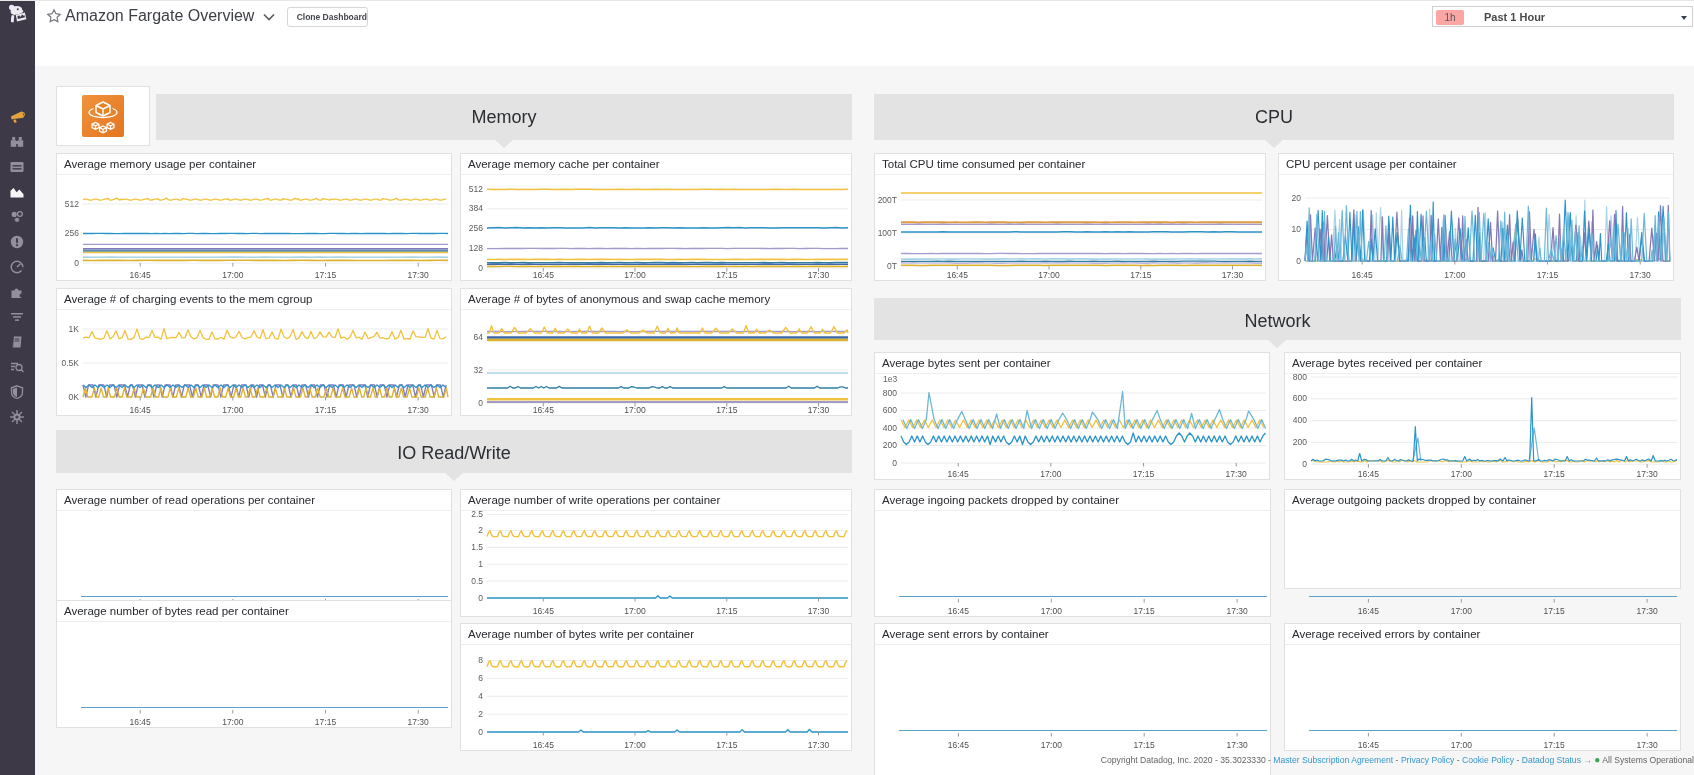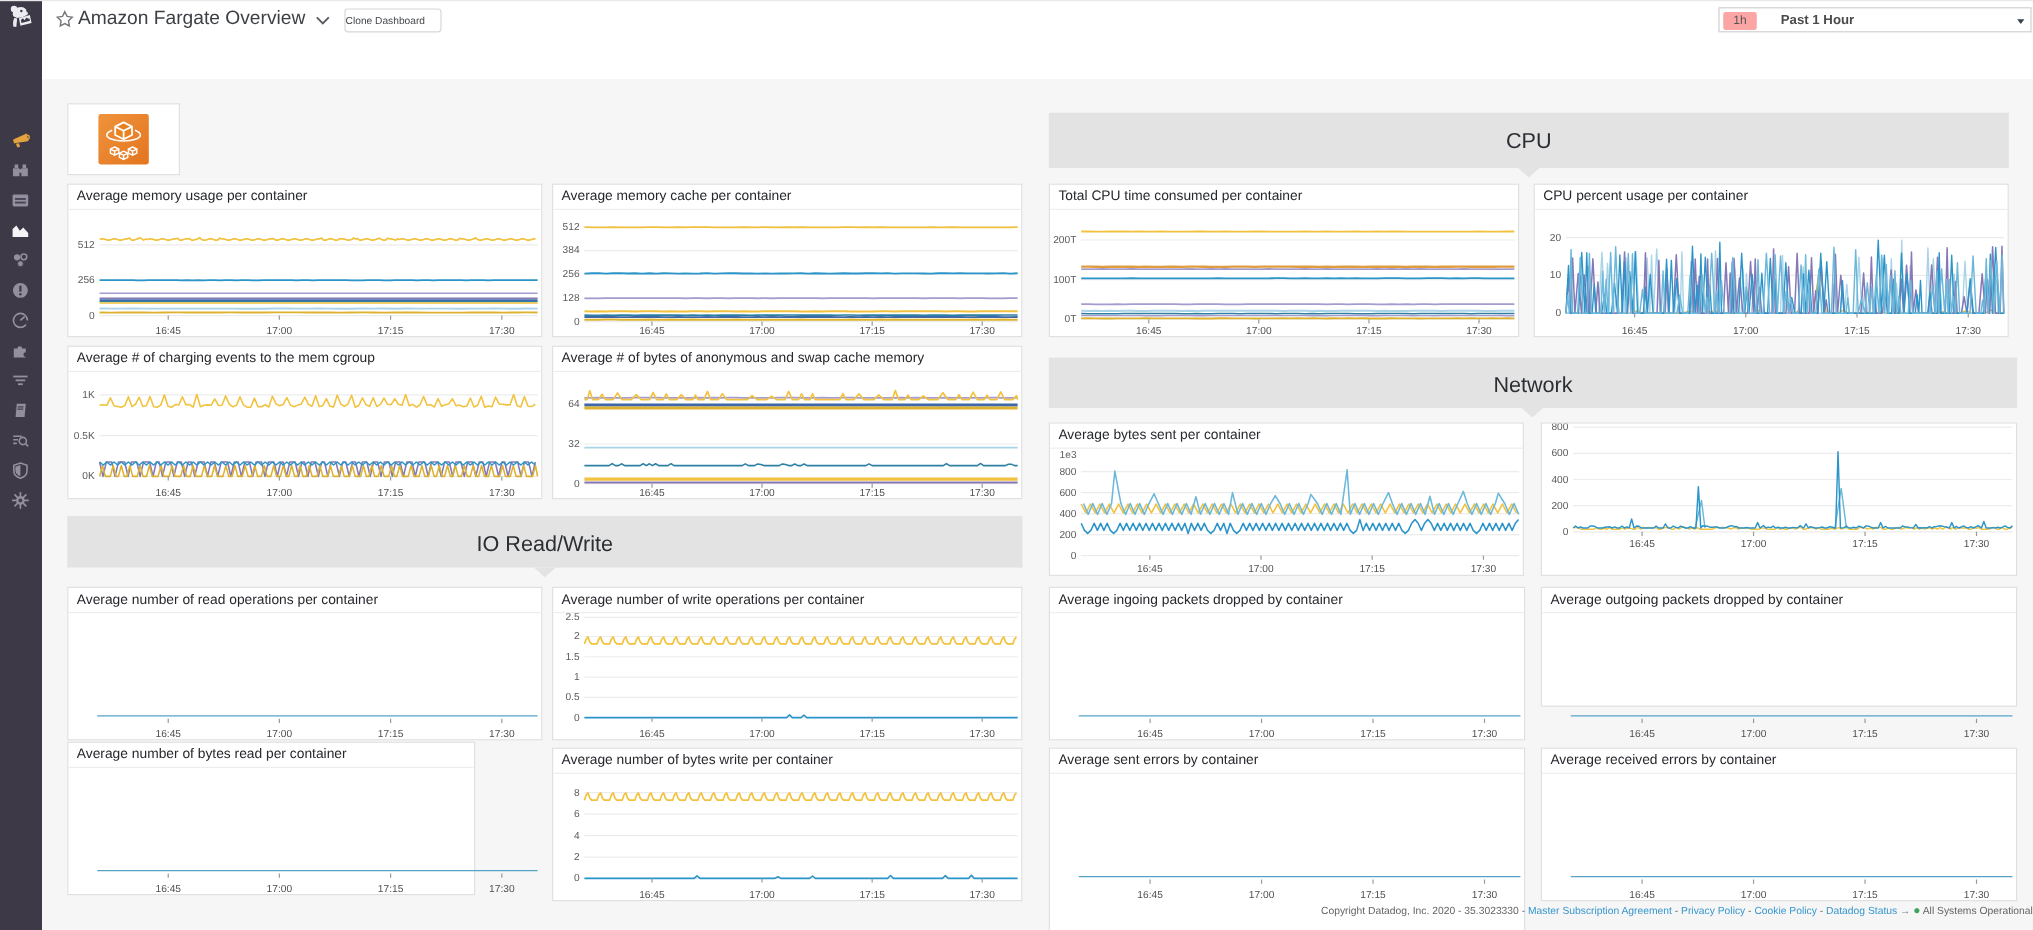--- a/index.html
+++ b/index.html
@@ -6,21 +6,21 @@
 #topbar{position:absolute;left:35px;top:0;width:1659px;height:66px;background:#fff}
 #stage{position:absolute;left:0;top:0;width:1694px;height:775px}
 .card{position:absolute;background:#fff;border:1px solid #e0e0e0}
 .ct{height:21px;line-height:21px;padding-left:7px;font-size:11.5px;color:#26282d;border-bottom:1px solid #eee;white-space:nowrap;overflow:hidden}
 .band{position:absolute;background:#e3e3e3;text-align:center}
 .band span{font-size:18px;color:#2b2e33;line-height:46px}
 .notch{position:absolute;bottom:-8px;width:0;height:0;border-left:9px solid transparent;border-right:9px solid transparent;border-top:8px solid #e3e3e3}
 .yl{font-size:8.5px;fill:#5b5b5b}
 .xl{font-size:8.5px;fill:#4f4f4f}
 #title{position:absolute;left:65px;top:7px;font-size:16px;color:#3c3f44;white-space:nowrap}
-.btn{position:absolute;border:1px solid #d7d7d7;border-radius:3px;background:#fff;color:#44474c;font-size:8.5px;font-weight:normal;text-align:left;white-space:nowrap}
+.btn{position:absolute;border:1px solid #d7d7d7;border-radius:3px;background:#fff;color:#44474c;font-size:8.5px;font-weight:bold;text-align:right;white-space:nowrap}
 #footer{position:absolute;top:754px;left:35px;width:1659px;text-align:right;font-size:8.6px;color:#646464}
 #footer a{color:#3596cd;text-decoration:none}
 </style></head><body>
 <div id="stage">
 <div id="topbar"></div>
 <div style="position:absolute;left:0;top:0;width:1694px;height:1px;background:#e8e8e8;z-index:9"></div>
 <div id="sidebar">
       <div style="position:absolute;left:6px;top:3px;width:22px;height:23px">
 <svg width="22" height="23" viewBox="0 0 22 23">
 <g fill="#ecebf0">
@@ -135,20 +135,21 @@
 <path d="M21 7l7 3.5v7L21 21l-7-3.5v-7z" stroke-linejoin="round"></path>
 <path d="M14 10.5l7 3.5 7-3.5M21 14v7" stroke-linejoin="round"></path>
 </g>
 <g fill="none" stroke="#fff" stroke-width="1.2">
 <path d="M13.5 27.5l3.5 1.7v3.4l-3.5 1.7-3.5-1.7v-3.4zM10 29.2l3.5 1.7 3.5-1.7M13.5 30.9v3.4"></path>
 <path d="M28.5 27.5l3.5 1.7v3.4l-3.5 1.7-3.5-1.7v-3.4zM25 29.2l3.5 1.7 3.5-1.7M28.5 30.9v3.4"></path>
 <path d="M21 31l3.5 1.7v3.4L21 37.8l-3.5-1.7v-3.4zM17.5 32.7l3.5 1.7 3.5-1.7M21 34.4v3.4"></path>
 </g>
 </svg></div>
     </div>
+    <div class="band" style="left:156px;top:94px;width:696px;height:46px"><span>Memory</span><div class="notch" style="left:339px"></div></div>
     <div class="band" style="left:874px;top:298px;width:807px;height:42px"><span>Network</span><div class="notch" style="left:394px"></div></div>
     <div class="band" style="left:874px;top:94px;width:800px;height:46px"><span>CPU</span><div class="notch" style="left:391px"></div></div>
     <div class="band" style="left:56px;top:430px;width:796px;height:43px"><span>IO Read/Write</span><div class="notch" style="left:389px"></div></div>
     <div class="card" style="left:56px;top:153px;width:396px;height:128px"><div class="ct">Average memory usage per container</div><svg width="394" height="104" viewBox="0 0 394 104">
         <line x1="26" y1="29.0" x2="391" y2="29.0" stroke="#ececec" stroke-width="1"></line>
         <text x="22" y="31.5" class="yl" text-anchor="end">512</text>
         <line x1="26" y1="58.5" x2="391" y2="58.5" stroke="#ececec" stroke-width="1"></line>
         <text x="22" y="61.0" class="yl" text-anchor="end">256</text>
         <line x1="26" y1="88.0" x2="391" y2="88.0" stroke="#ececec" stroke-width="1"></line>
         <text x="22" y="90.5" class="yl" text-anchor="end">0</text>
@@ -303,21 +304,21 @@
         <path d="M26.0 62.0L28.7 68.0L31.4 70.5L34.1 68.0L36.8 62.0L39.5 68.0L42.2 62.0L44.9 68.0L47.6 62.0L50.3 68.0L53.0 70.5L55.7 68.0L58.4 62.0L61.1 68.0L63.8 62.0L66.5 68.0L69.2 62.0L71.9 68.0L74.6 62.0L77.3 68.0L80.0 62.0L82.7 68.0L85.4 62.0L88.1 68.0L90.8 62.0L93.5 68.0L96.2 62.0L98.9 68.0L101.6 62.0L104.3 68.0L107.0 62.0L109.7 68.0L112.4 62.0L115.1 70.5L117.8 62.0L120.5 68.0L123.2 62.0L125.9 68.0L128.6 62.0L131.3 68.0L134.0 70.5L136.7 68.0L139.4 62.0L142.1 68.0L144.8 62.0L147.5 70.5L150.2 62.0L152.9 68.0L155.6 70.5L158.3 68.0L161.0 62.0L163.7 68.0L166.4 62.0L169.1 68.0L171.8 62.0L174.5 68.0L177.2 62.0L179.9 68.0L182.6 62.0L185.3 68.0L188.0 62.0L190.7 68.0L193.4 62.0L196.1 68.0L198.8 62.0L201.5 68.0L204.2 62.0L206.9 68.0L209.6 62.0L212.3 68.0L215.0 62.0L217.7 68.0L220.4 62.0L223.1 68.0L225.8 62.0L228.5 68.0L231.2 62.0L233.9 68.0L236.6 62.0L239.3 68.0L242.0 62.0L244.7 68.0L247.4 62.0L250.1 68.0L252.8 70.5L255.5 68.0L258.2 59.0L260.9 68.0L263.6 62.0L266.3 68.0L269.0 62.0L271.7 68.0L274.4 62.0L277.1 68.0L279.8 62.0L282.5 68.0L285.2 62.0L287.9 68.0L290.6 62.0L293.3 68.0L296.0 70.5L298.7 68.0L301.4 62.0L304.1 59.0L306.8 62.0L309.5 68.0L312.2 62.0L314.9 59.0L317.6 62.0L320.3 68.0L323.0 62.0L325.7 68.0L328.4 62.0L331.1 68.0L333.8 62.0L336.5 68.0L339.2 62.0L341.9 68.0L344.6 62.0L347.3 68.0L350.0 62.0L352.7 68.0L355.4 70.5L358.1 68.0L360.8 62.0L363.5 68.0L366.2 62.0L368.9 68.0L371.6 62.0L374.3 68.0L377.0 62.0L379.7 68.0L382.4 62.0L385.1 68.0L387.8 62.0L390.5 59.0" fill="none" stroke="#2b94c9" stroke-width="1.30" stroke-opacity="1.00" stroke-linejoin="round"></path>
         <line x1="83.2" y1="89.0" x2="83.2" y2="92.5" stroke="#999" stroke-width="1"></line>
         <text x="83.2" y="103.0" class="xl" text-anchor="middle">16:45</text>
         <line x1="175.8" y1="89.0" x2="175.8" y2="92.5" stroke="#999" stroke-width="1"></line>
         <text x="175.8" y="103.0" class="xl" text-anchor="middle">17:00</text>
         <line x1="268.5" y1="89.0" x2="268.5" y2="92.5" stroke="#999" stroke-width="1"></line>
         <text x="268.5" y="103.0" class="xl" text-anchor="middle">17:15</text>
         <line x1="361.2" y1="89.0" x2="361.2" y2="92.5" stroke="#999" stroke-width="1"></line>
         <text x="361.2" y="103.0" class="xl" text-anchor="middle">17:30</text>
       </svg></div>
-    <div class="card" style="left:1284px;top:352px;width:397px;height:128px"><svg width="395" height="104" viewBox="0 0 395 104">
+    <div class="card" style="left:1284px;top:352px;width:397px;height:128px"><div class="ct">Average bytes received per container</div><svg width="395" height="104" viewBox="0 0 395 104">
         <line x1="26" y1="3.0" x2="392" y2="3.0" stroke="#ececec" stroke-width="1"></line>
         <text x="22" y="5.5" class="yl" text-anchor="end">800</text>
         <line x1="26" y1="24.8" x2="392" y2="24.8" stroke="#ececec" stroke-width="1"></line>
         <text x="22" y="27.3" class="yl" text-anchor="end">600</text>
         <line x1="26" y1="46.6" x2="392" y2="46.6" stroke="#ececec" stroke-width="1"></line>
         <text x="22" y="49.1" class="yl" text-anchor="end">400</text>
         <line x1="26" y1="68.4" x2="392" y2="68.4" stroke="#ececec" stroke-width="1"></line>
         <text x="22" y="70.9" class="yl" text-anchor="end">200</text>
         <line x1="26" y1="90.2" x2="392" y2="90.2" stroke="#ececec" stroke-width="1"></line>
         <text x="22" y="92.7" class="yl" text-anchor="end">0</text>
@@ -384,21 +385,21 @@
         <path d="M24.0 85.5L33.2 85.5L42.4 85.5L51.6 85.5L60.8 85.5L70.0 85.5L79.2 85.5L88.4 85.5L97.6 85.5L106.8 85.5L116.0 85.5L125.2 85.5L134.4 85.5L143.6 85.5L152.8 85.5L162.0 85.5L171.2 85.5L180.4 85.5L189.6 85.5L198.8 85.5L208.0 85.5L217.2 85.5L226.4 85.5L235.6 85.5L244.8 85.5L254.0 85.5L263.2 85.5L272.4 85.5L281.6 85.5L290.8 85.5L300.0 85.5L309.2 85.5L318.4 85.5L327.6 85.5L336.8 85.5L346.0 85.5L355.2 85.5L364.4 85.5L373.6 85.5L382.8 85.5L392.0 85.5" fill="none" stroke="#4d9ec3" stroke-width="1.10" stroke-opacity="0.95" stroke-linejoin="round"></path>
         <line x1="83.4" y1="88.0" x2="83.4" y2="91.5" stroke="#999" stroke-width="1"></line>
         <text x="83.4" y="103.0" class="xl" text-anchor="middle">16:45</text>
         <line x1="176.3" y1="88.0" x2="176.3" y2="91.5" stroke="#999" stroke-width="1"></line>
         <text x="176.3" y="103.0" class="xl" text-anchor="middle">17:00</text>
         <line x1="269.2" y1="88.0" x2="269.2" y2="91.5" stroke="#999" stroke-width="1"></line>
         <text x="269.2" y="103.0" class="xl" text-anchor="middle">17:15</text>
         <line x1="362.1" y1="88.0" x2="362.1" y2="91.5" stroke="#999" stroke-width="1"></line>
         <text x="362.1" y="103.0" class="xl" text-anchor="middle">17:30</text>
       </svg></div>
-    <div class="card" style="left:56px;top:618px;width:340px;height:128px"><div class="ct">Average number of bytes read per container</div><svg width="394" height="104" viewBox="0 0 394 104">
+    <div class="card" style="left:56px;top:600px;width:396px;height:128px"><div class="ct">Average number of bytes read per container</div><svg width="394" height="104" viewBox="0 0 394 104">
         <path d="M24.0 85.5L33.2 85.5L42.4 85.5L51.5 85.5L60.7 85.5L69.9 85.5L79.0 85.5L88.2 85.5L97.4 85.5L106.6 85.5L115.8 85.5L124.9 85.5L134.1 85.5L143.3 85.5L152.4 85.5L161.6 85.5L170.8 85.5L180.0 85.5L189.2 85.5L198.3 85.5L207.5 85.5L216.7 85.5L225.8 85.5L235.0 85.5L244.2 85.5L253.4 85.5L262.6 85.5L271.7 85.5L280.9 85.5L290.1 85.5L299.2 85.5L308.4 85.5L317.6 85.5L326.8 85.5L335.9 85.5L345.1 85.5L354.3 85.5L363.5 85.5L372.6 85.5L381.8 85.5L391.0 85.5" fill="none" stroke="#4d9ec3" stroke-width="1.10" stroke-opacity="0.95" stroke-linejoin="round"></path>
         <line x1="83.2" y1="88.0" x2="83.2" y2="91.5" stroke="#999" stroke-width="1"></line>
         <text x="83.2" y="103.0" class="xl" text-anchor="middle">16:45</text>
         <line x1="175.8" y1="88.0" x2="175.8" y2="91.5" stroke="#999" stroke-width="1"></line>
         <text x="175.8" y="103.0" class="xl" text-anchor="middle">17:00</text>
         <line x1="268.5" y1="88.0" x2="268.5" y2="91.5" stroke="#999" stroke-width="1"></line>
         <text x="268.5" y="103.0" class="xl" text-anchor="middle">17:15</text>
         <line x1="361.2" y1="88.0" x2="361.2" y2="91.5" stroke="#999" stroke-width="1"></line>
         <text x="361.2" y="103.0" class="xl" text-anchor="middle">17:30</text>
       </svg></div>

